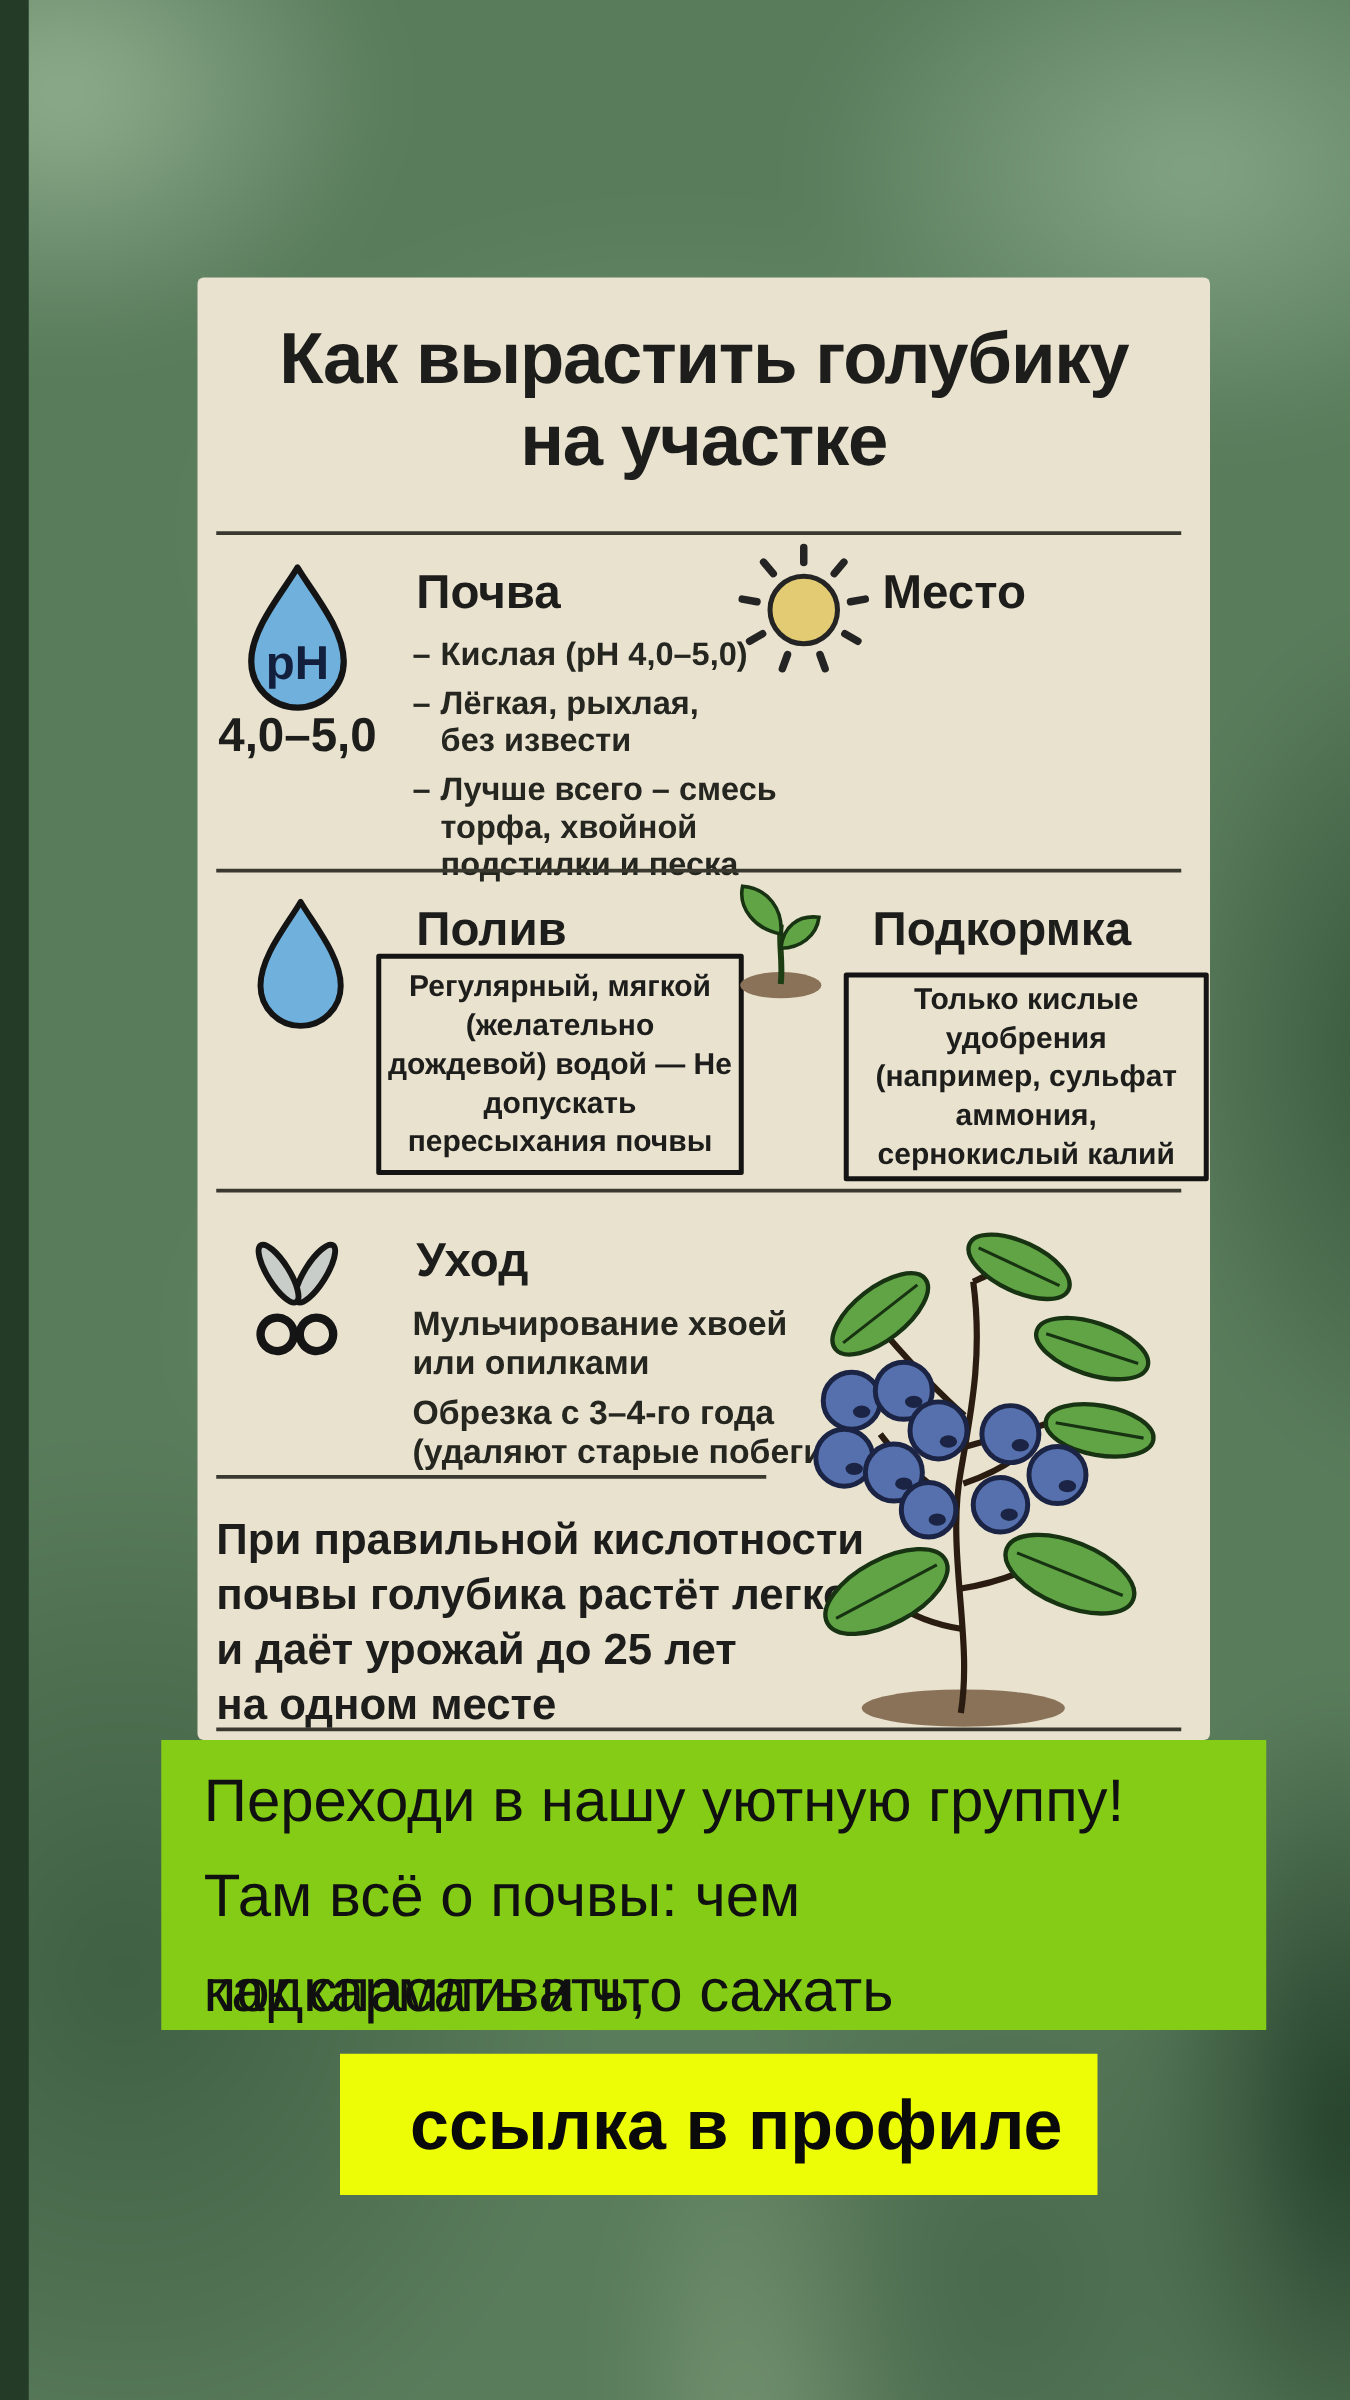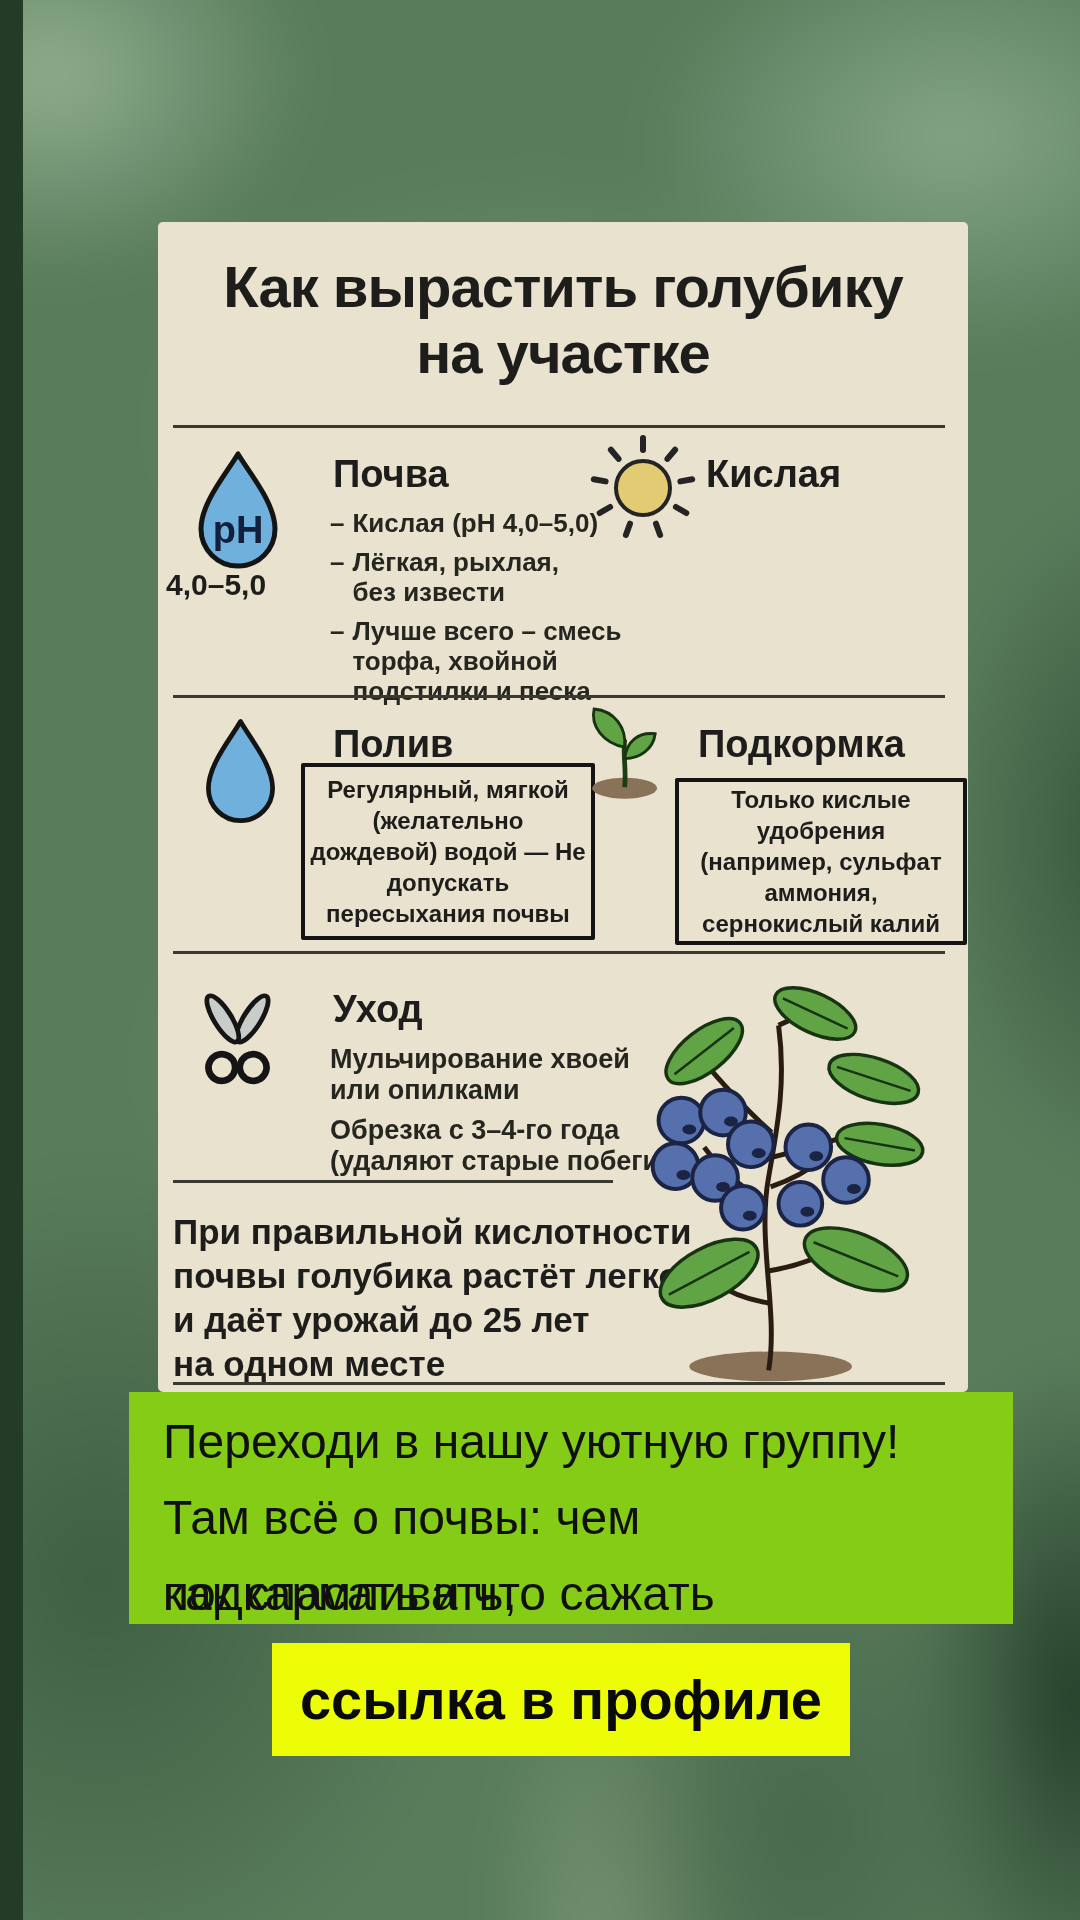--- a/index.html
+++ b/index.html
@@ -26,35 +26,35 @@
   .sep1{top:203px;}.sep2{top:473px;}.sep3{top:729px;}
   .sep-short{top:958px;width:440px;}
   .sep-bottom{top:1160px;}
   .icon{position:absolute;}
   .sec-h{position:absolute;font-weight:bold;font-size:38px;line-height:44px;}
   .preline{white-space:pre-line;}
   .body-txt{font-size:26px;line-height:30px;font-weight:600;color:#262620;}
   .list{position:absolute;display:flex;flex-direction:column;gap:9px;}
   .li{display:flex;gap:8px;}
   .li .dash{flex:0 0 auto;}
-  .ph-caption{position:absolute;left:8px;top:346px;width:144px;
-        font-weight:bold;font-size:30px;}
+  .ph-caption{position:absolute;left:8px;top:346px;width:144px;text-align:center;
+        font-weight:bold;font-size:38px;}
   .rbox{position:absolute;border:4px solid #141414;border-radius:2px;
         background:#E9E2CF;box-sizing:border-box;display:flex;align-items:center;justify-content:center;
         text-align:center;font-weight:bold;font-size:24px;line-height:31px;padding:8px 4px;}
   .footer-note{position:absolute;left:15px;top:988px;width:520px;
         font-weight:bold;font-size:35px;line-height:44px;}
   
   .banner{position:absolute;left:106px;top:1392px;width:884px;height:232px;
         background:#84cc16;color:#101010;}
   .banner .line{position:absolute;left:34px;width:820px;font-size:48px;line-height:76px;}
   
   .cta{position:absolute;left:249px;top:1643px;width:578px;height:113px;
         background:#EDFD05;display:flex;align-items:center;justify-content:center;
-        font-weight:bold;font-size:56px;color:#0a0a0a;cursor:pointer;}
+        font-weight:bold;font-size:56px;color:#0a0a0a;cursor:pointer;padding-left:28px;}
 </style>
 </head>
 <body>
 
 <div class="stage">
   <div class="bg"></div>
 
   <div class="card">
     <div class="card-title">
       <div>Как вырастить голубику</div>
@@ -93,21 +93,21 @@
           <line x1="84.4" y1="30.9" x2="92.1" y2="21.7"></line>
         <line x1="97.4" y1="53.4" x2="109.2" y2="51.3"></line>
           <line x1="92.9" y1="79" x2="103.3" y2="85"></line>
         <line x1="73" y1="95.7" x2="77.1" y2="107"></line>
           <line x1="47" y1="95.7" x2="42.9" y2="107"></line>
         <line x1="27.1" y1="79" x2="16.7" y2="85"></line>
           <line x1="22.6" y1="53.4" x2="10.8" y2="51.3"></line>
         <line x1="35.6" y1="30.9" x2="27.9" y2="21.7"></line>
       </g>
     </svg>
-    <div class="sec-h" style="left:548px;top:230px">Кислая</div>
+    <div class="sec-h" style="left:548px;top:230px">Место</div>
 
     <div class="sep sep2"></div>
 
     <svg class="icon" style="left:40px;top:493px" width="85" height="115" viewBox="0 0 90 118">
       <path d="M45 5 C34 24 11 51 11 76 a34 34 0 0 0 68 0 C79 51 56 24 45 5 Z" fill="#6FB0DD" stroke="#141414" stroke-width="5" stroke-linejoin="round"></path>
     </svg>
     <div class="sec-h" style="left:175px;top:500px">Полив</div>
     <div class="rbox preline" style="left:143px;top:541px;width:294px;height:177px">Регулярный, мягкой
 (желательно
 дождевой) водой — Не

